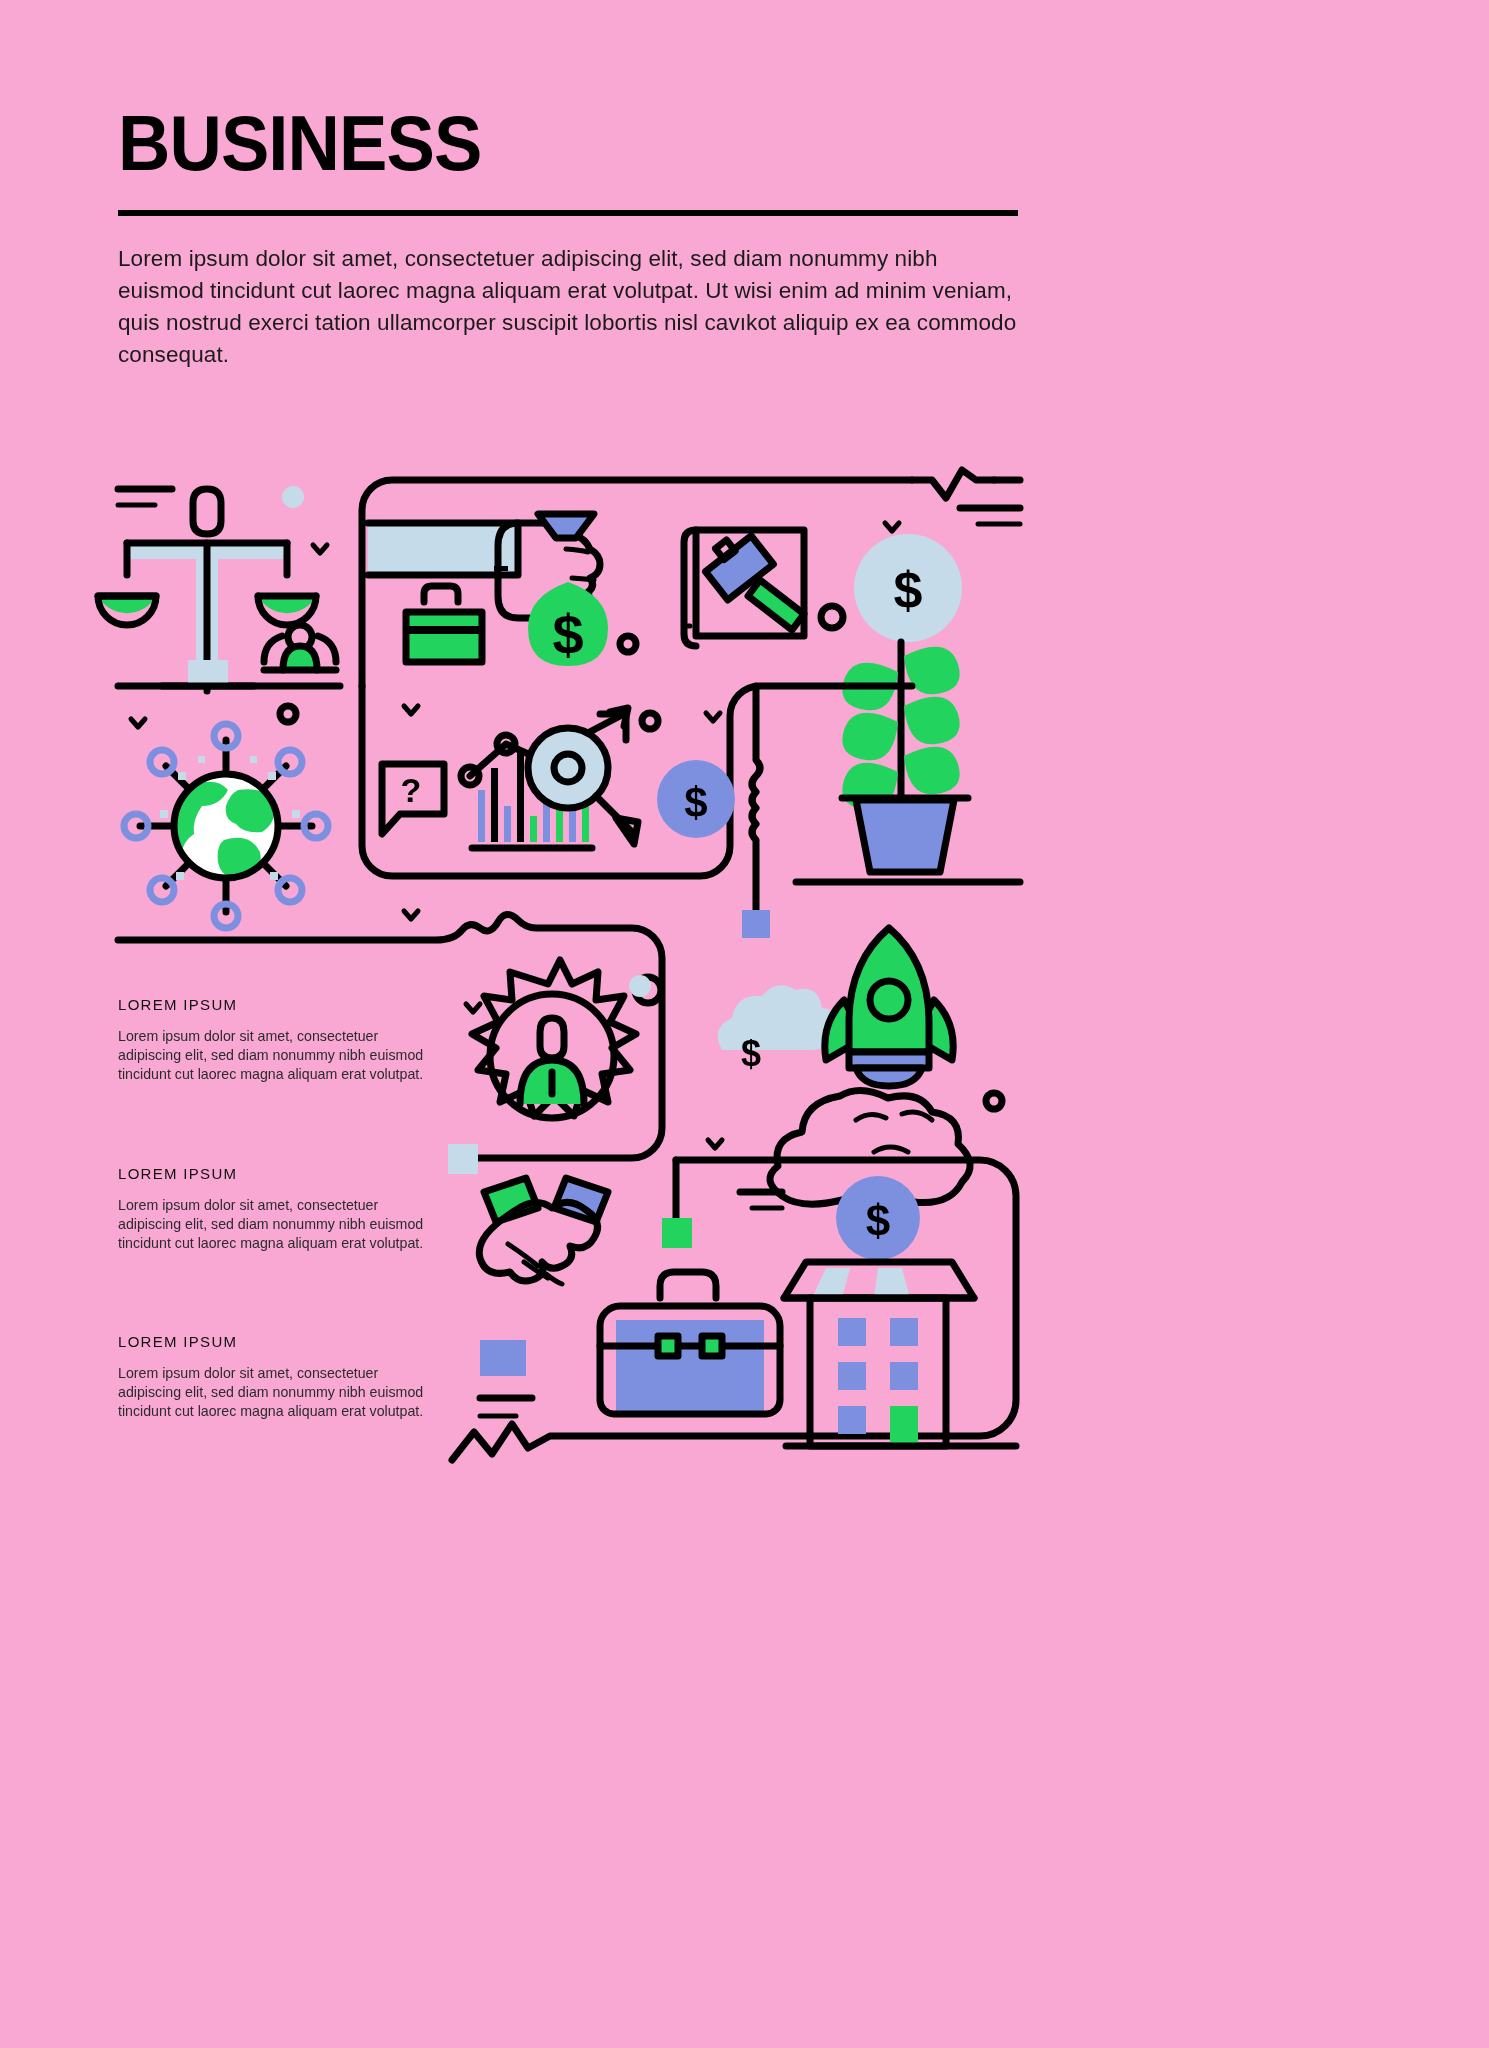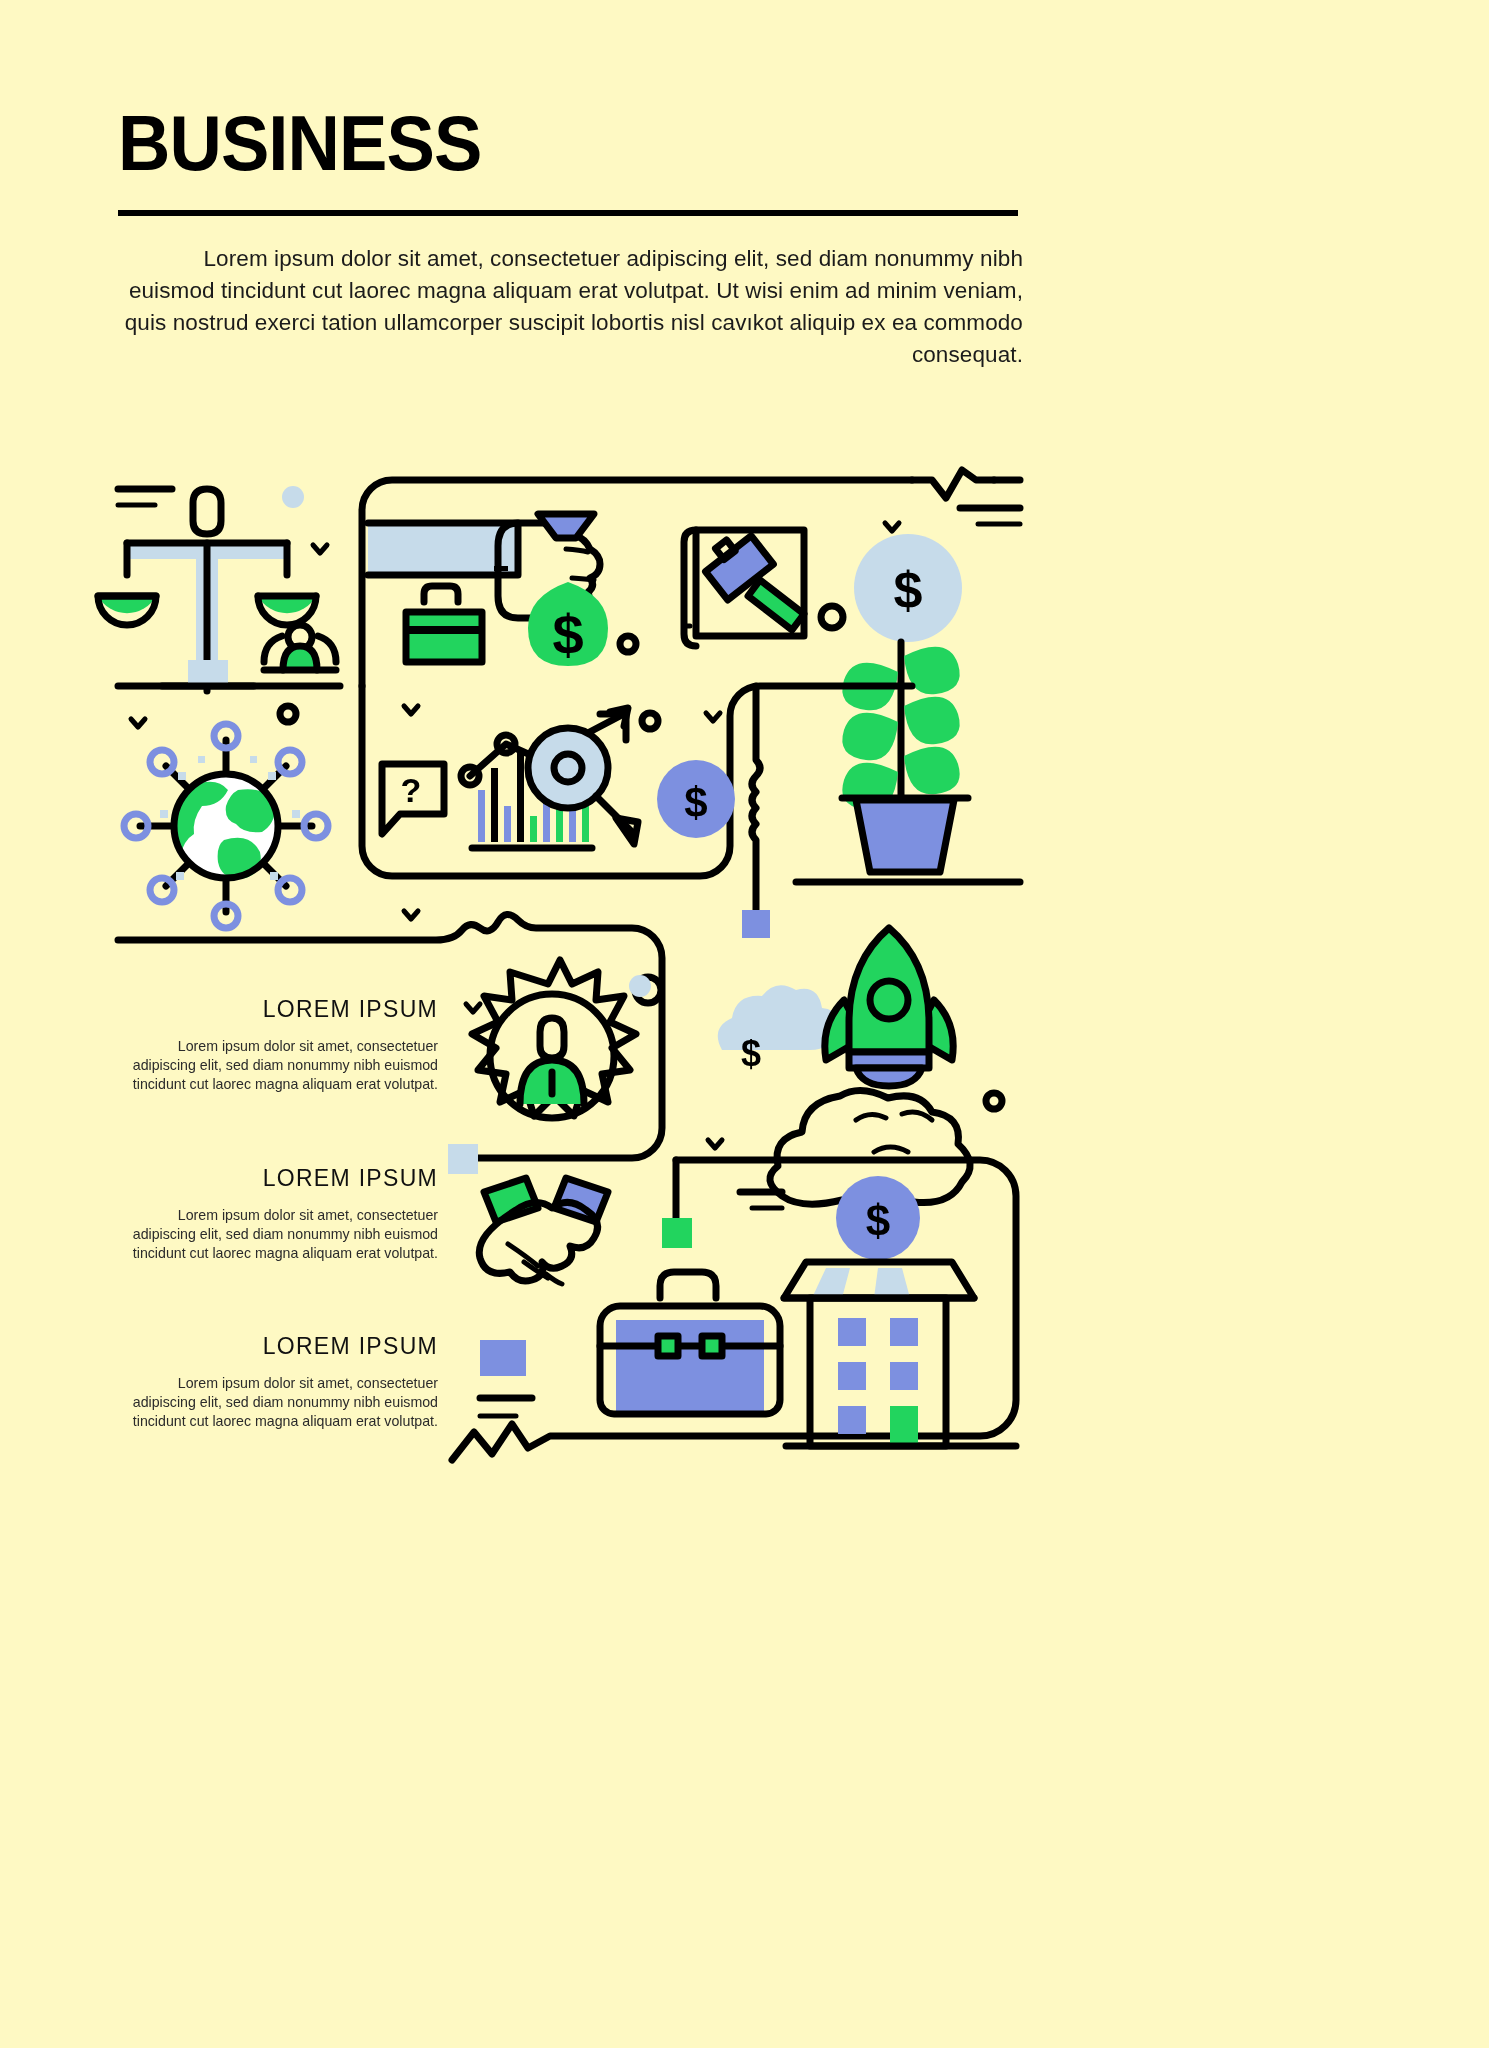--- a/index.html
+++ b/index.html
@@ -2,21 +2,21 @@
 <html><head>
 <meta charset="utf-8">
 <title>Business Infographic Poster</title>
 <style>
   html,body{margin:0;padding:0;background:#fff;}
   body{
     width:1489px;height:2048px;
     font-family:"Liberation Sans","DejaVu Sans",sans-serif;
     color:#111;overflow:hidden;position:relative;
   }
-  .page{position:relative;width:1489px;height:2048px;background:#fef9c3;text-align:right;}
+  .page{position:relative;width:1489px;height:2048px;background:#f9a8d4;}
 
   
   .title{
     position:absolute;left:118px;top:104px;
     font-size:78px;font-weight:700;letter-spacing:-1px;
     line-height:1;color:#000;
     font-family:"Liberation Sans","DejaVu Sans",sans-serif;
     transform:scaleX(.93);transform-origin:left center;
   }
   .rule{
@@ -24,21 +24,21 @@
   }
   .intro{
     position:absolute;left:118px;top:243px;width:905px;
     font-size:22.5px;line-height:1.42;color:#1b1b1b;font-weight:400;
     letter-spacing:.1px;
   }
 
   
   .block{position:absolute;left:118px;width:320px;}
   .block h3{
-    margin:0 0 14px 0;font-size:23px;font-weight:400;letter-spacing:1.3px;color:#111;
+    margin:0 0 14px 0;font-size:15px;font-weight:400;letter-spacing:1.3px;color:#111;
   }
   .block p{
     margin:0;font-size:14.2px;line-height:1.35;color:#2b2b2b;font-weight:400;
   }
   .b1{top:996px;}
   .b2{top:1165px;}
   .b3{top:1333px;}
 
   
   .art{position:absolute;left:0;top:0;width:1489px;height:2048px;pointer-events:none;}

